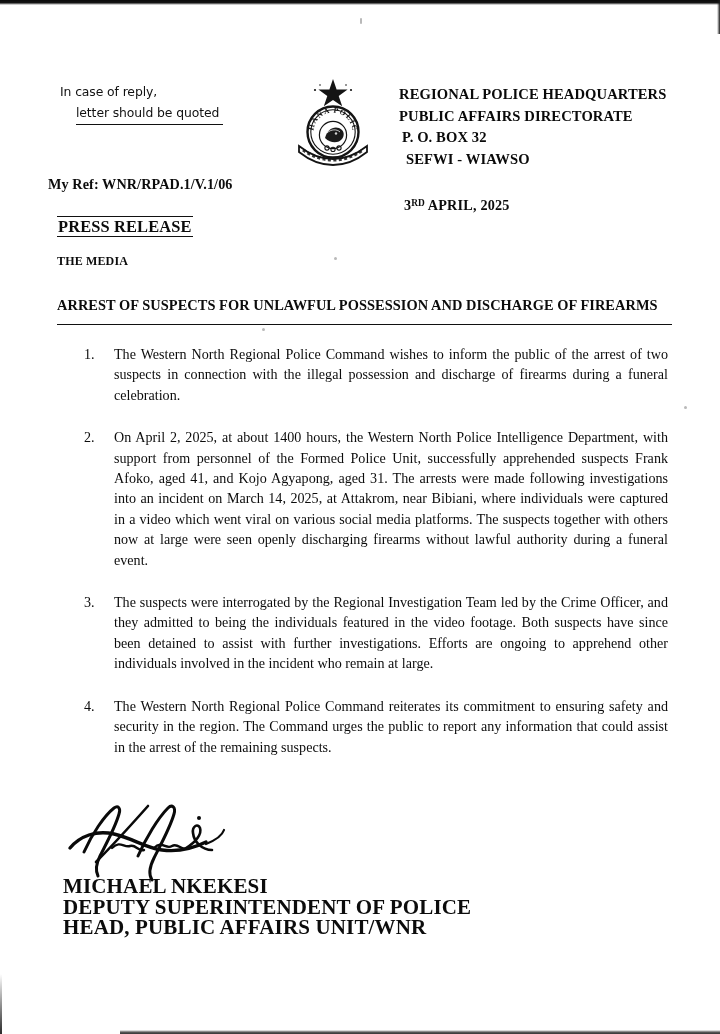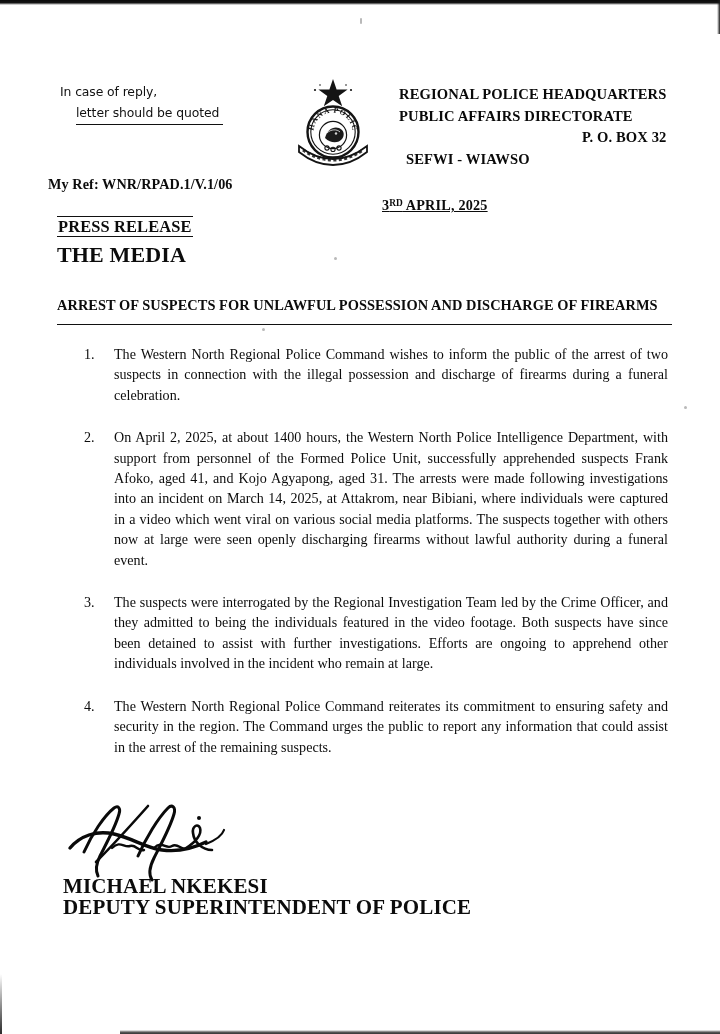--- a/index.html
+++ b/index.html
@@ -82,40 +82,39 @@
   .hq-block {
     position: absolute;
     left: 399px; top: 2px;
     font-family: "Liberation Serif", serif;
     font-weight: bold;
     font-size: 14.6px;
     line-height: 21.5px;
     letter-spacing: .1px;
     color: #0a0a0a;
   }
-  .hq-block .indent1 { padding-left: 3px; text-align: right; }
+  .hq-block .indent1 { padding-left: 3px; }
   .hq-block .indent2 { padding-left: 7px; }
 
   
   .ref-line {
     position: absolute;
     left: 48px; top: 176px;
     font-family: "Liberation Serif", serif;
     font-weight: bold;
     font-size: 14.2px;
     letter-spacing: .1px;
   }
   .date-line {
     position: absolute;
-    left: 382px; top: 197px;
+    left: 404px; top: 197px;
     font-family: "Liberation Serif", serif;
     font-weight: bold;
     font-size: 14.2px;
     letter-spacing: .2px;
-    text-decoration: underline;
   }
   .date-line sup {
     font-size: .66em;
     vertical-align: .42em;
     letter-spacing: 0;
   }
 
   
   .pr-block {
     position: absolute;
@@ -125,23 +124,23 @@
     display: inline-block;
     font-weight: bold;
     font-size: 16.4px;
     line-height: 19px;
     letter-spacing: .15px;
     border-top: 1.4px solid #111;
     border-bottom: 1.4px solid #111;
     padding: 0 1px;
   }
   .media-line {
-    margin-top: 8px;
-    font-weight: bold;
-    font-size: 22px;
+    margin-top: 14px;
+    font-weight: bold;
+    font-size: 12px;
     line-height: 20px;
     letter-spacing: .15px;
   }
 
   
   .subject {
     position: absolute;
     left: 57px; top: 297px;
     width: 615px;
     font-weight: bold;
@@ -325,16 +324,17 @@
         <path d="M120 48 C130 42 136 34 134 28 C132 23 126 26 127 33 C128 42 136 50 146 50" stroke-width="2.6"></path>
         <path d="M140 44 C150 40 156 36 158 30" stroke-width="2.2"></path>
 
         <circle cx="133" cy="18" r="2" fill="#0a0a0a" stroke="none"></circle>
       </g>
     </svg>
 
     <div class="sign-names">
       <div>MICHAEL NKEKESI</div>
       <div>DEPUTY SUPERINTENDENT OF POLICE</div>
+      <div>HEAD, PUBLIC AFFAIRS UNIT/WNR</div>
     </div>
   </div>
 
 </div>
 
 </body></html>

